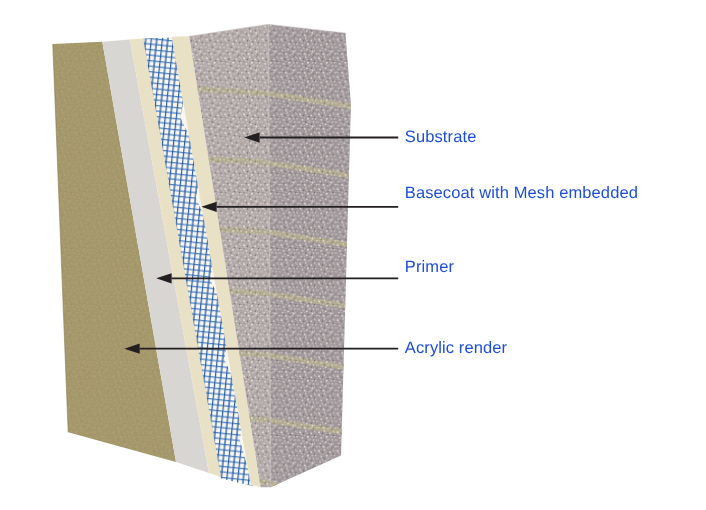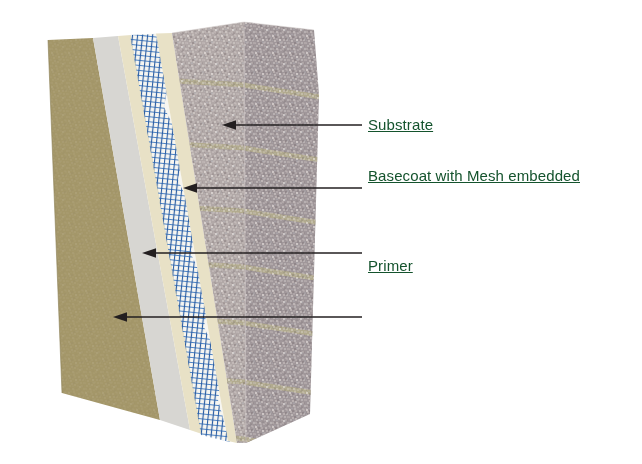--- a/index.html
+++ b/index.html
@@ -3,22 +3,22 @@
 <meta charset="utf-8">
 <style>
   html,body{margin:0;padding:0;background:#ffffff;}
   .stage{
     position:relative;width:642px;height:464px;background:#ffffff;
     font-family:"Liberation Sans",sans-serif;overflow:hidden;
   }
   .stage svg{position:absolute;left:0;top:0;}
   .callout-label{
     position:absolute;transform:translateY(-50%);
-    font-size:15px;line-height:18px;color:#14532d;
-    letter-spacing:0.1px;white-space:nowrap;text-decoration:underline;
+    font-size:15px;line-height:18px;color:#1d4ed8;
+    letter-spacing:0.1px;white-space:nowrap;
   }
 </style>
 </head>
 <body>
 
 <div class="stage">
 
   <svg width="642" height="464" viewBox="0 0 642 464">
     <defs>
 
@@ -156,15 +156,16 @@
 
       <path d="M127,317 L362,317" fill="none" stroke-width="1.6" stroke="#231f20"></path>
       <polygon points="113,317 127,312.3 127,321.7" fill="#231f20"></polygon>
     </g>
   </svg>
 
   <div class="callout-label" style="left:368px;top:125px;">Substrate</div>
 
   <div class="callout-label" style="left:368px;top:176px;">Basecoat with Mesh embedded</div>
 
-  <div class="callout-label" style="left:368px;top:266px;">Primer</div>
+  <div class="callout-label" style="left:368px;top:243px;">Primer</div>
 
+  <div class="callout-label" style="left:368px;top:317px;">Acrylic render</div>
 </div>
 
 </body></html>

